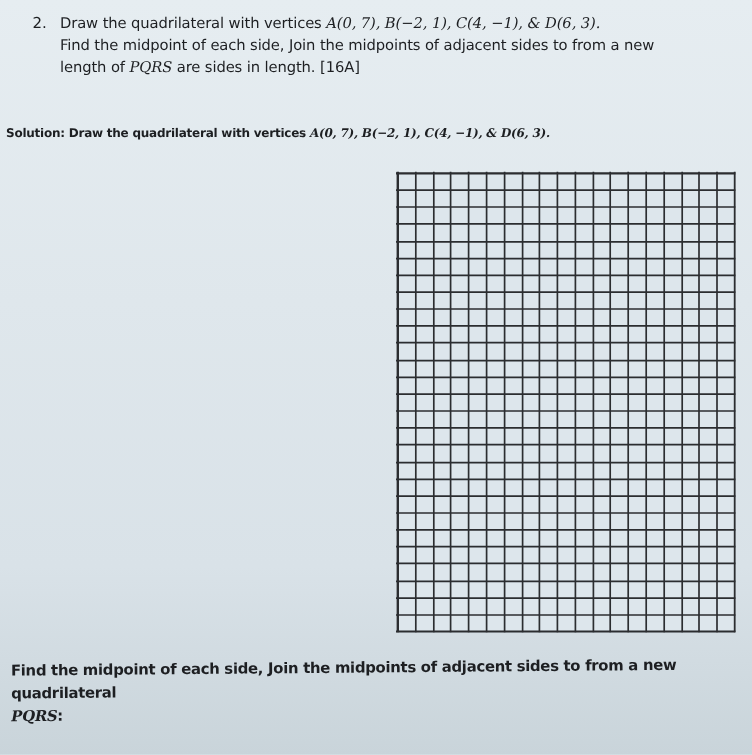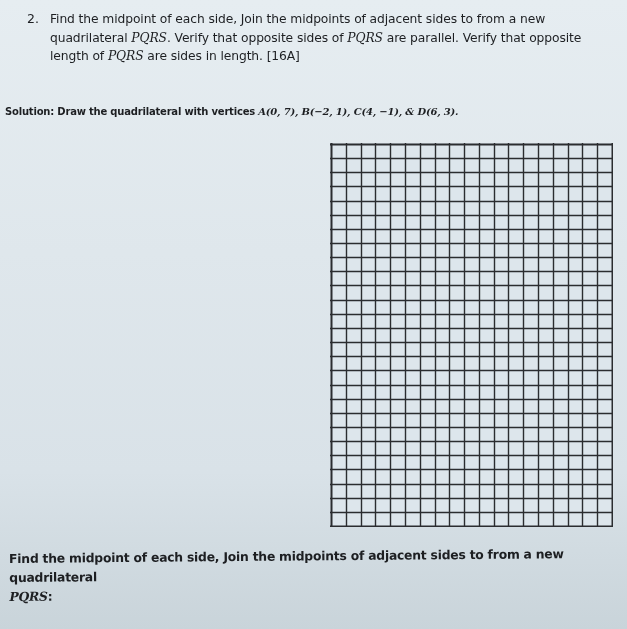--- a/index.html
+++ b/index.html
@@ -34,24 +34,24 @@
 </style>
 </head>
 <body>
 
 <div>
 
   <span class="q-number">2.</span>
 
   <div class="q-text">
     <span class="q-line">
-      <span>Find the midpoint of each side, Join the midpoints of adjacent sides to from a new</span>
+      <span>Draw the quadrilateral with vertices </span><span class="math">A(0, 7), B(−2, 1), C(4, −1), &amp; D(6, 3).</span>
     </span>
     <span class="q-line">
-      <span>quadrilateral </span><span class="math">PQRS</span><span>. Verify that opposite sides of </span><span class="math">PQRS</span><span> are parallel. Verify that opposite</span>
+      <span>Find the midpoint of each side, Join the midpoints of adjacent sides to from a new</span>
     </span>
     <span class="q-line">
       <span>length of </span><span class="math">PQRS</span><span> are sides in length. [16A]</span>
     </span>
   </div>
 
   <div class="solution">
     <span>Solution: Draw the quadrilateral with vertices </span><span class="math">A(0, 7), B(−2, 1), C(4, −1), &amp; D(6, 3).</span>
   </div>
 

